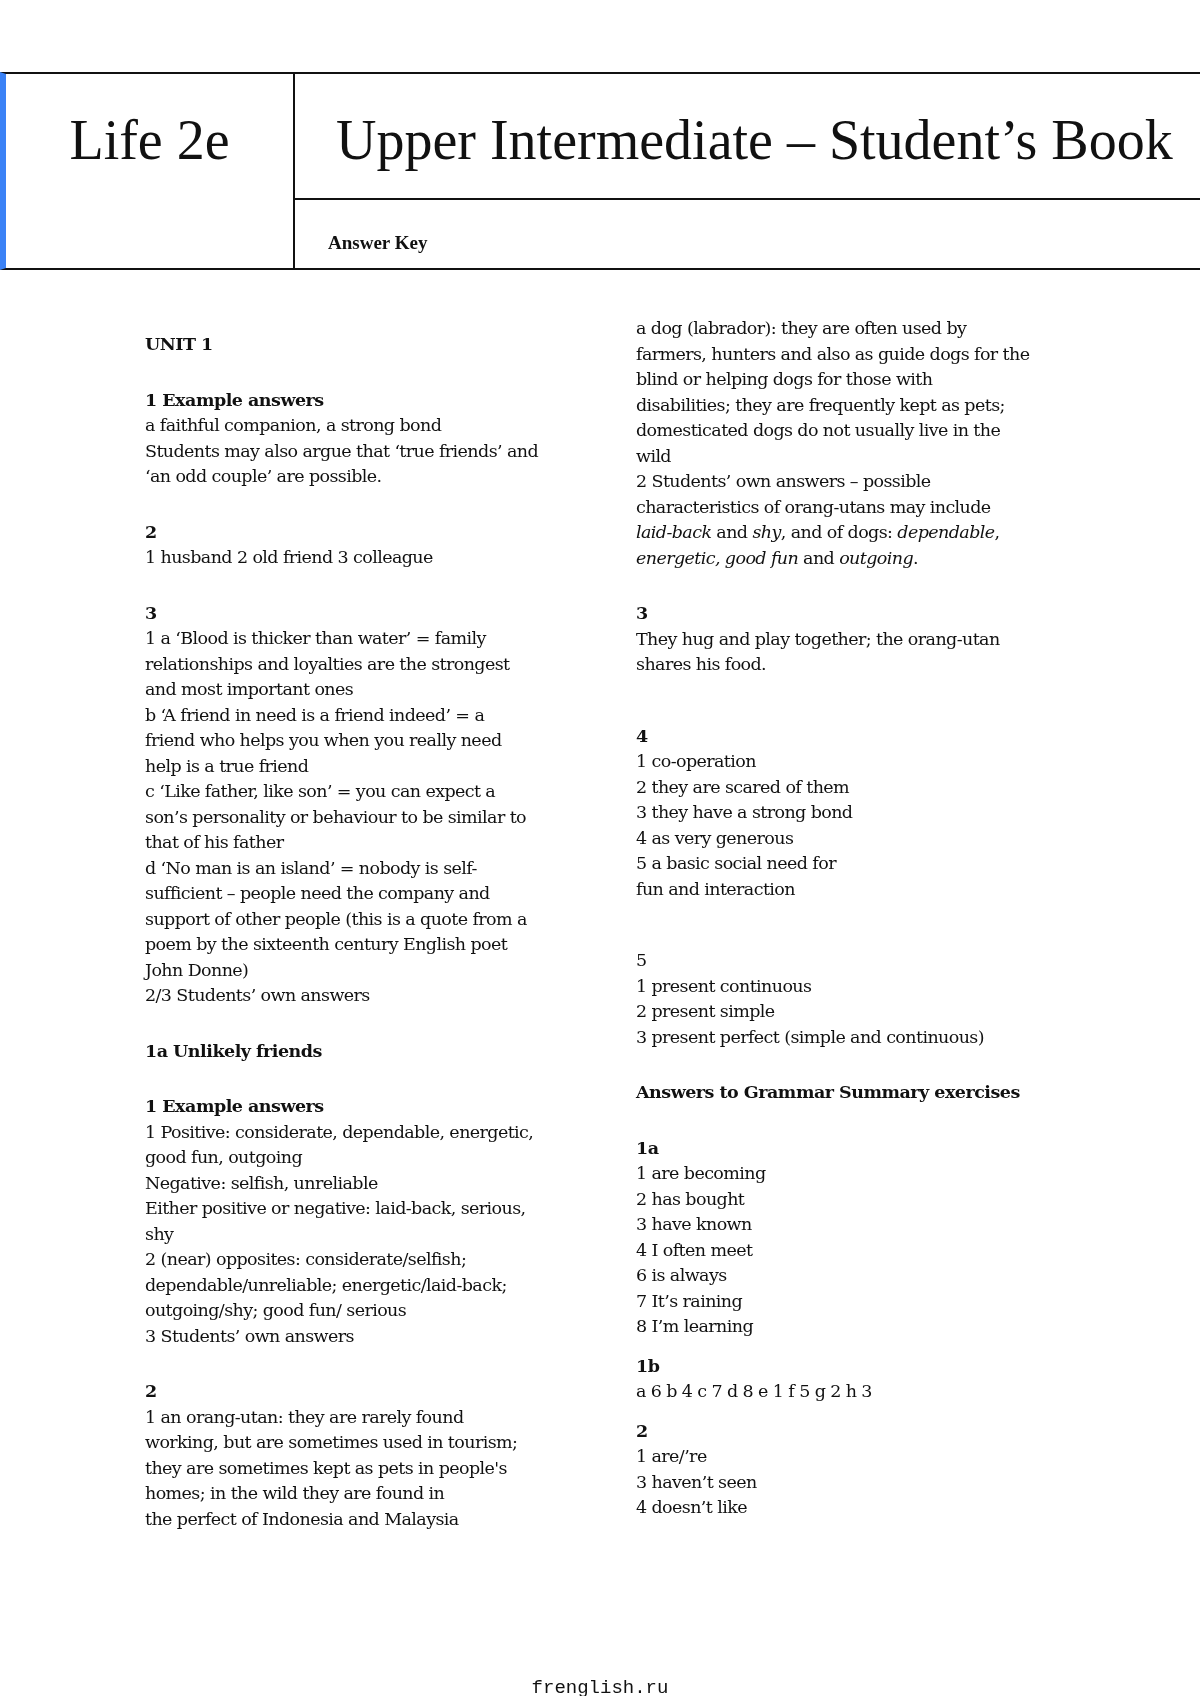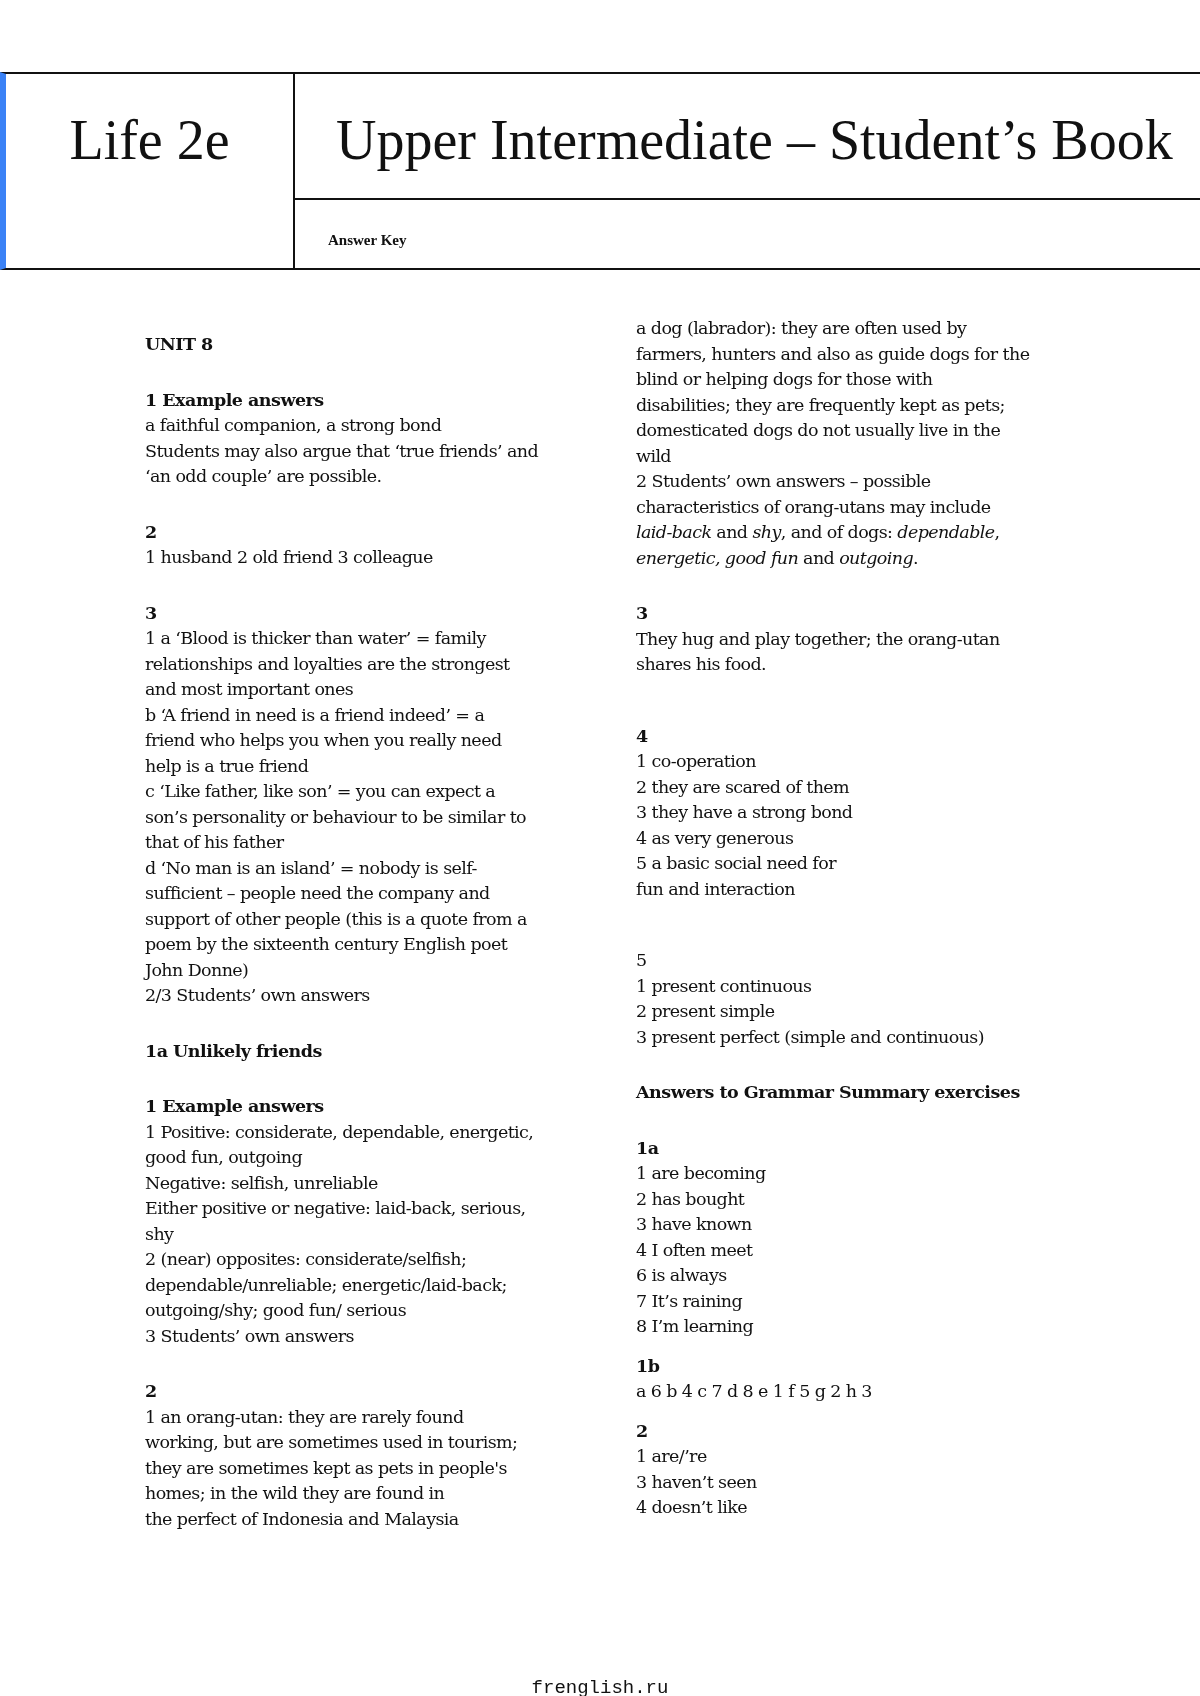--- a/index.html
+++ b/index.html
@@ -23,21 +23,21 @@
     }
     .header .title {
       position: absolute; left: 322px; top: 34px;
       font-family: "Liberation Serif", serif; font-size: 56px; line-height: 64px; white-space: nowrap; margin-left: 8px;
     }
     .header .divider {
       position: absolute; left: 289px; right: 0; top: 124px; border-top: 2px solid #111;
     }
     .header .subtitle {
       position: absolute; left: 322px; top: 158px;
-      font-family: "Liberation Serif", serif; font-weight: bold; font-size: 15px;
+      font-family: "Liberation Serif", serif; font-weight: bold; font-size: 19px;
     }
     .col {
       position: absolute; top: 300px; width: 430px;
       font-size: 17.5px; line-height: 25.5px;
       font-family: "DejaVu Serif", serif; letter-spacing: -0.6px;
     }
     .col.left { left: 145px; top: 332px; }
     .col.right { left: 636px; top: 316px; }
     .line { display: block; white-space: pre-wrap; }
     .heading { display: block; font-weight: bold; letter-spacing: -0.5px; }
@@ -55,21 +55,21 @@
 
 <div class="header">
   <div class="left-cell"></div>
   <div class="brand">Life 2e</div>
   <div class="title">Upper Intermediate – Student’s Book</div>
   <div class="divider"></div>
   <div class="subtitle">Answer Key</div>
 </div>
 
 <div class="col left">
-  <span class="heading">UNIT 8</span>
+  <span class="heading">UNIT 1</span>
   <span class="gap-m"></span>
 
   <span class="heading">1 Example answers</span>
   <span class="line">a faithful companion, a strong bond</span>
   <span class="line">Students may also argue that ‘true friends’ and</span>
   <span class="line">‘an odd couple’ are possible.</span>
   <span class="gap-m"></span>
 
   <span class="heading">2</span>
   <span class="line">1 husband 2 old friend 3 colleague</span>

